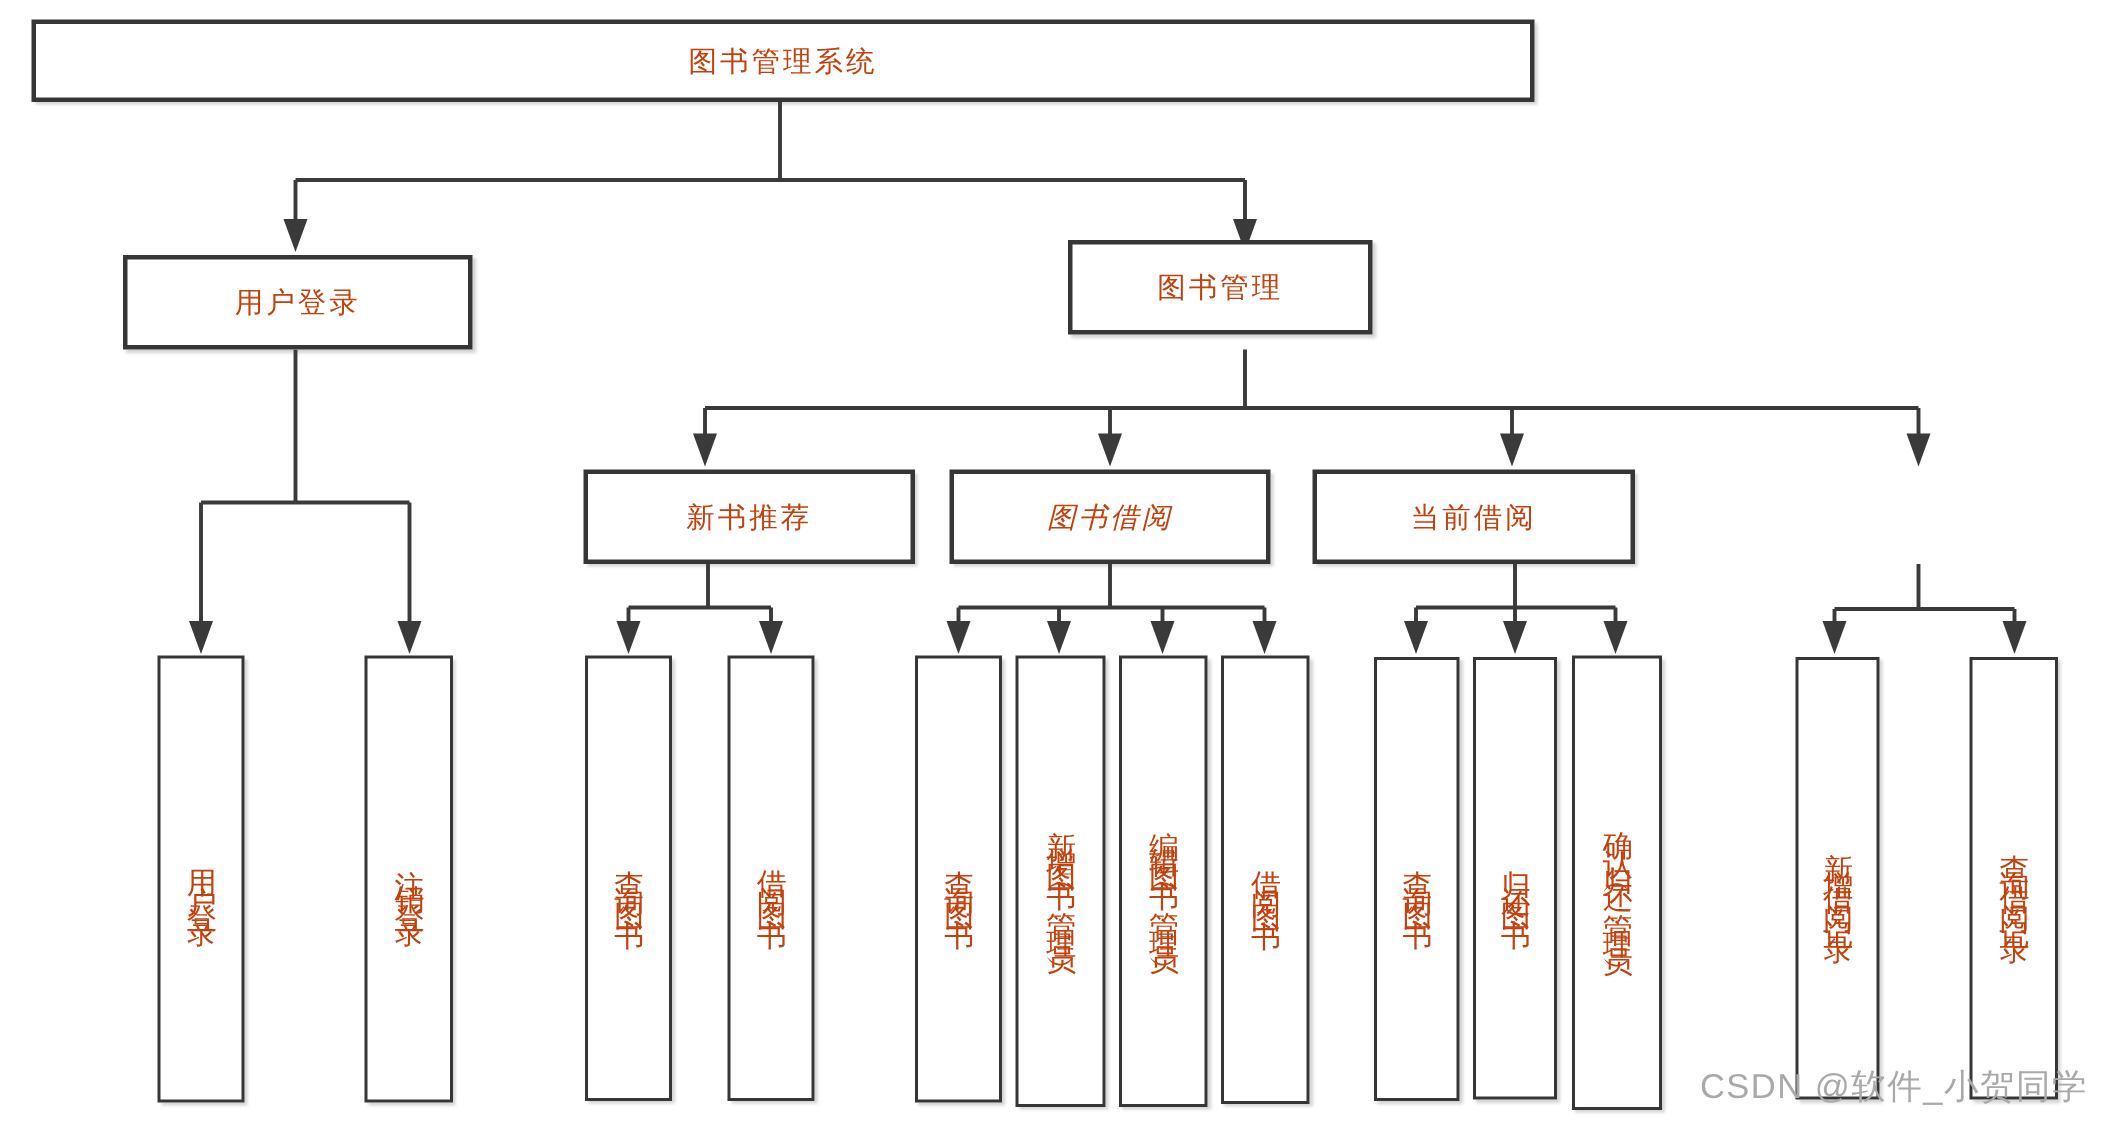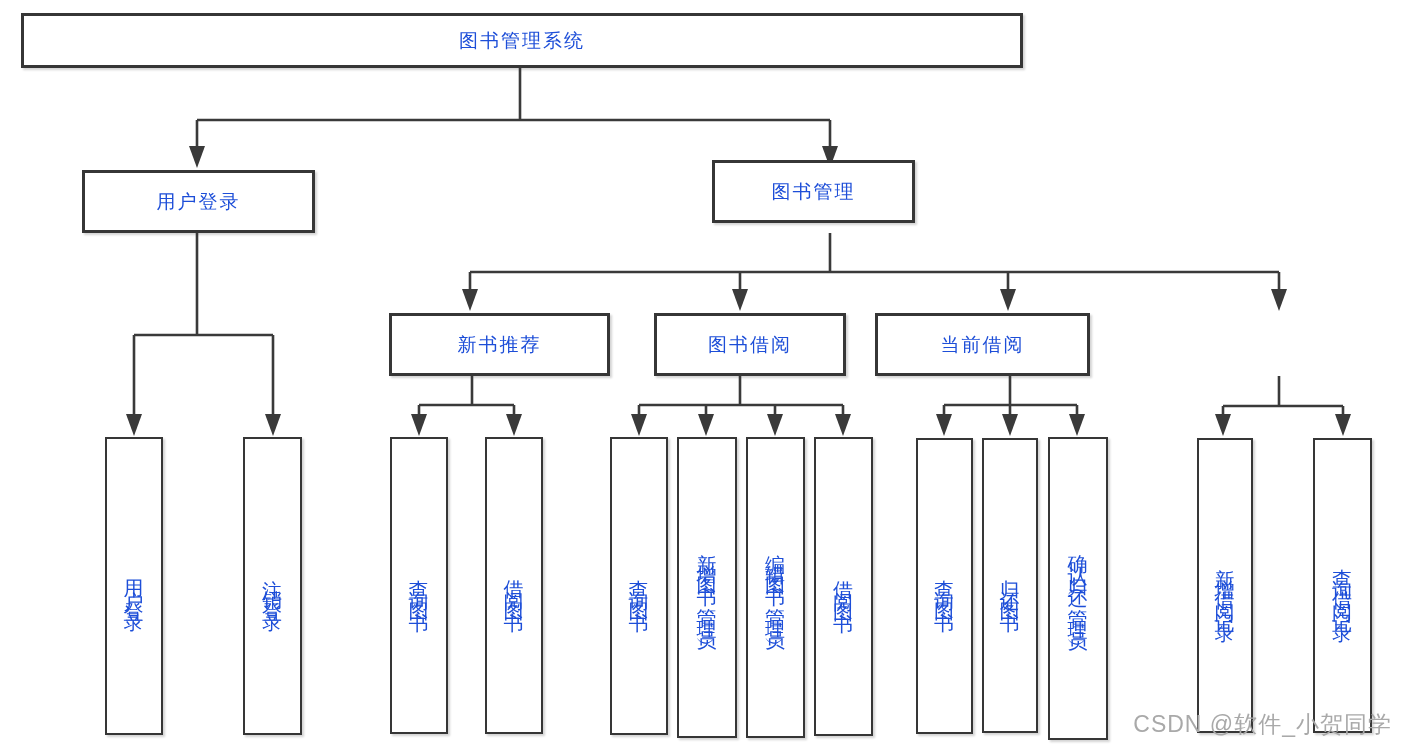--- a/index.html
+++ b/index.html
@@ -3,21 +3,21 @@
 <meta charset="utf-8">
 <style>
   html,body{margin:0;padding:0;background:#ffffff;}
   body{font-family:"Liberation Sans","DejaVu Sans",sans-serif;}
   .canvas{
     position:relative;width:1405px;height:747px;background:#ffffff;overflow:hidden;
   }
   .connectors{position:absolute;left:0;top:0;width:1405px;height:747px;}
   .node{
     position:absolute;box-sizing:border-box;background:#ffffff;
-    border:3px solid #363636;color:#1d4ed8;
+    border:3px solid #363636;color:#c2410c;
     display:flex;align-items:center;justify-content:center;
     box-shadow:2px 2px 2px rgba(60,60,60,0.22);
     z-index:2;
   }
   .h-label{font-size:19px;letter-spacing:2px;white-space:nowrap;}
   .leaf{
     writing-mode:vertical-rl;text-orientation:mixed;
     font-size:20px;letter-spacing:11px;line-height:1;
     border-width:2.5px;
   }
@@ -81,21 +81,21 @@
   <div class="node" style="left:82px;top:170px;width:233px;height:63px;">
     <span class="h-label">用户登录</span>
   </div>
   <div class="node" style="left:712px;top:160px;width:203px;height:63px;font-family:Liberation Serif, serif;">
     <span class="h-label">图书管理</span>
   </div>
 
   <div class="node" style="left:362px;top:313px;width:221px;height:63px;margin-left:27px;">
     <span class="h-label">新书推荐</span>
   </div>
-  <div class="node" style="left:654px;top:313px;width:192px;height:63px;">
+  <div class="node" style="left:633px;top:313px;width:214px;height:63px;font-style:italic;">
     <span class="h-label">图书借阅</span>
   </div>
   <div class="node" style="left:875px;top:313px;width:215px;height:63px;">
     <span class="h-label">当前借阅</span>
   </div>
 
   <div class="node leaf" style="left:105px;top:437px;width:58px;height:298px;">用户登录</div>
   <div class="node leaf" style="left:243px;top:437px;width:59px;height:298px;">注销登录</div>
 
   <div class="node leaf" style="left:390px;top:437px;width:58px;height:297px;">查询图书</div>

